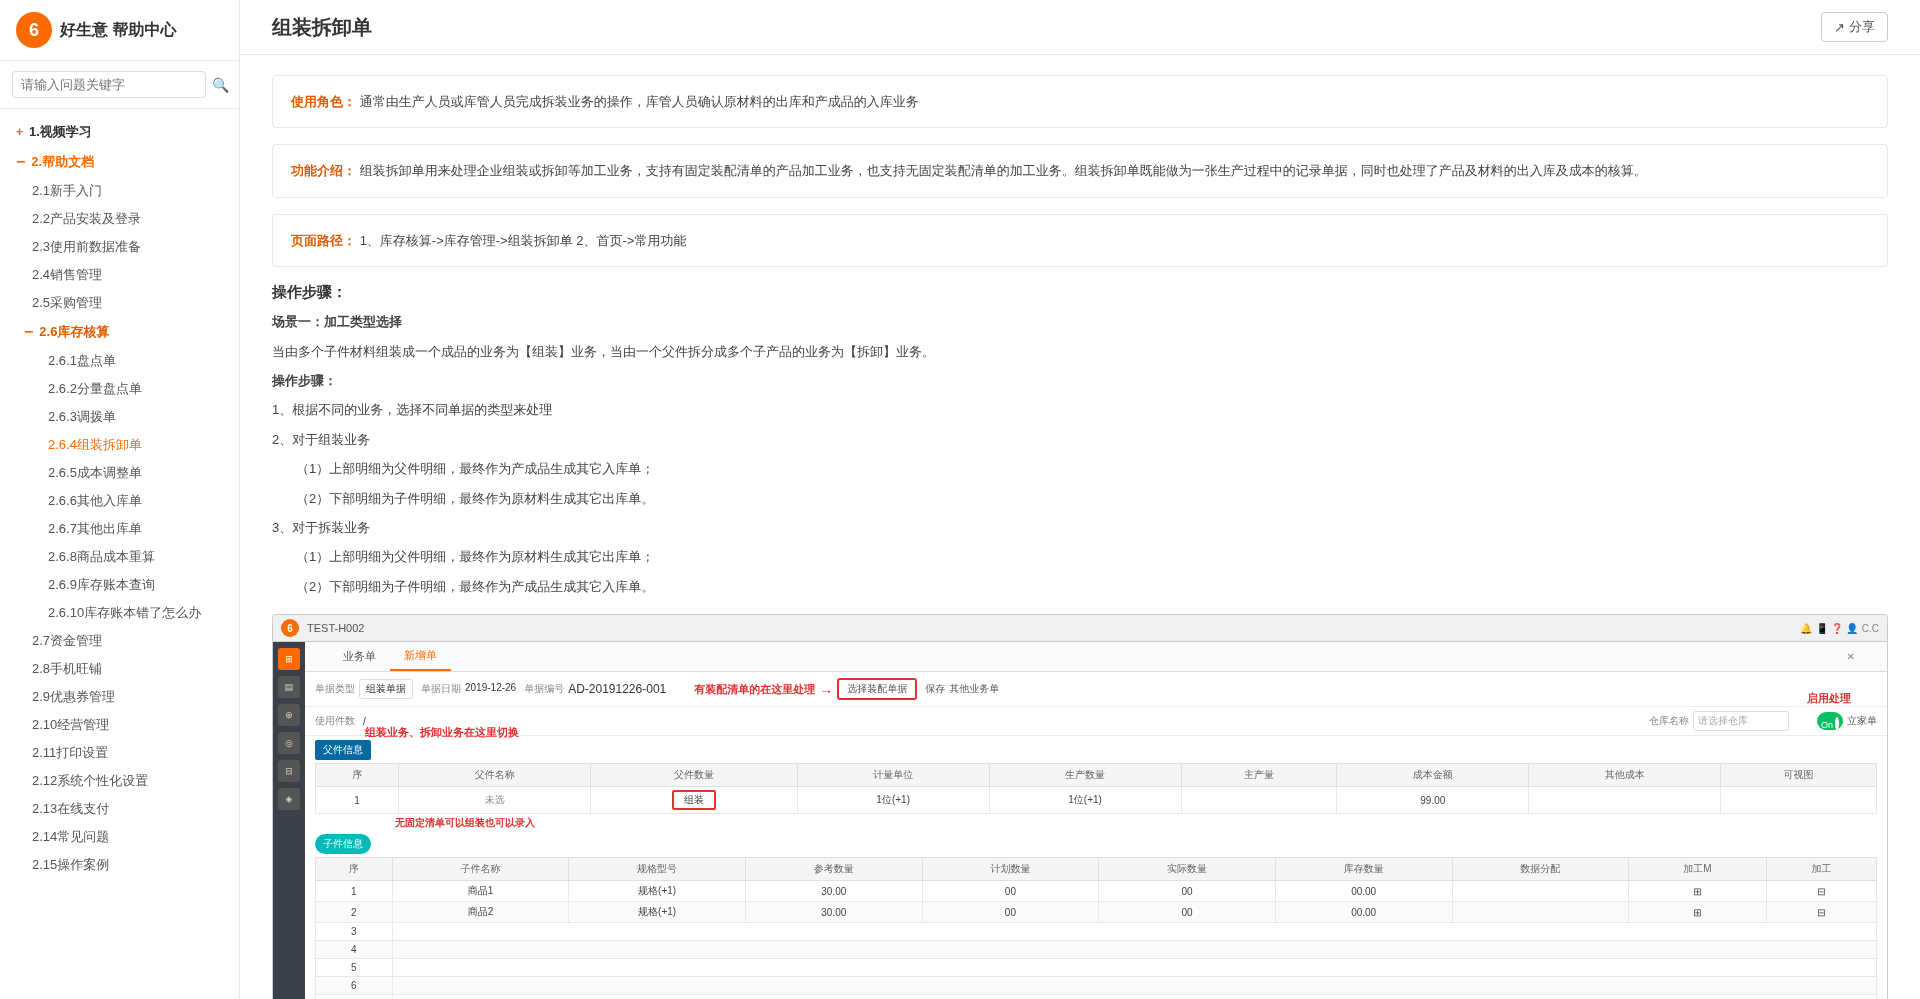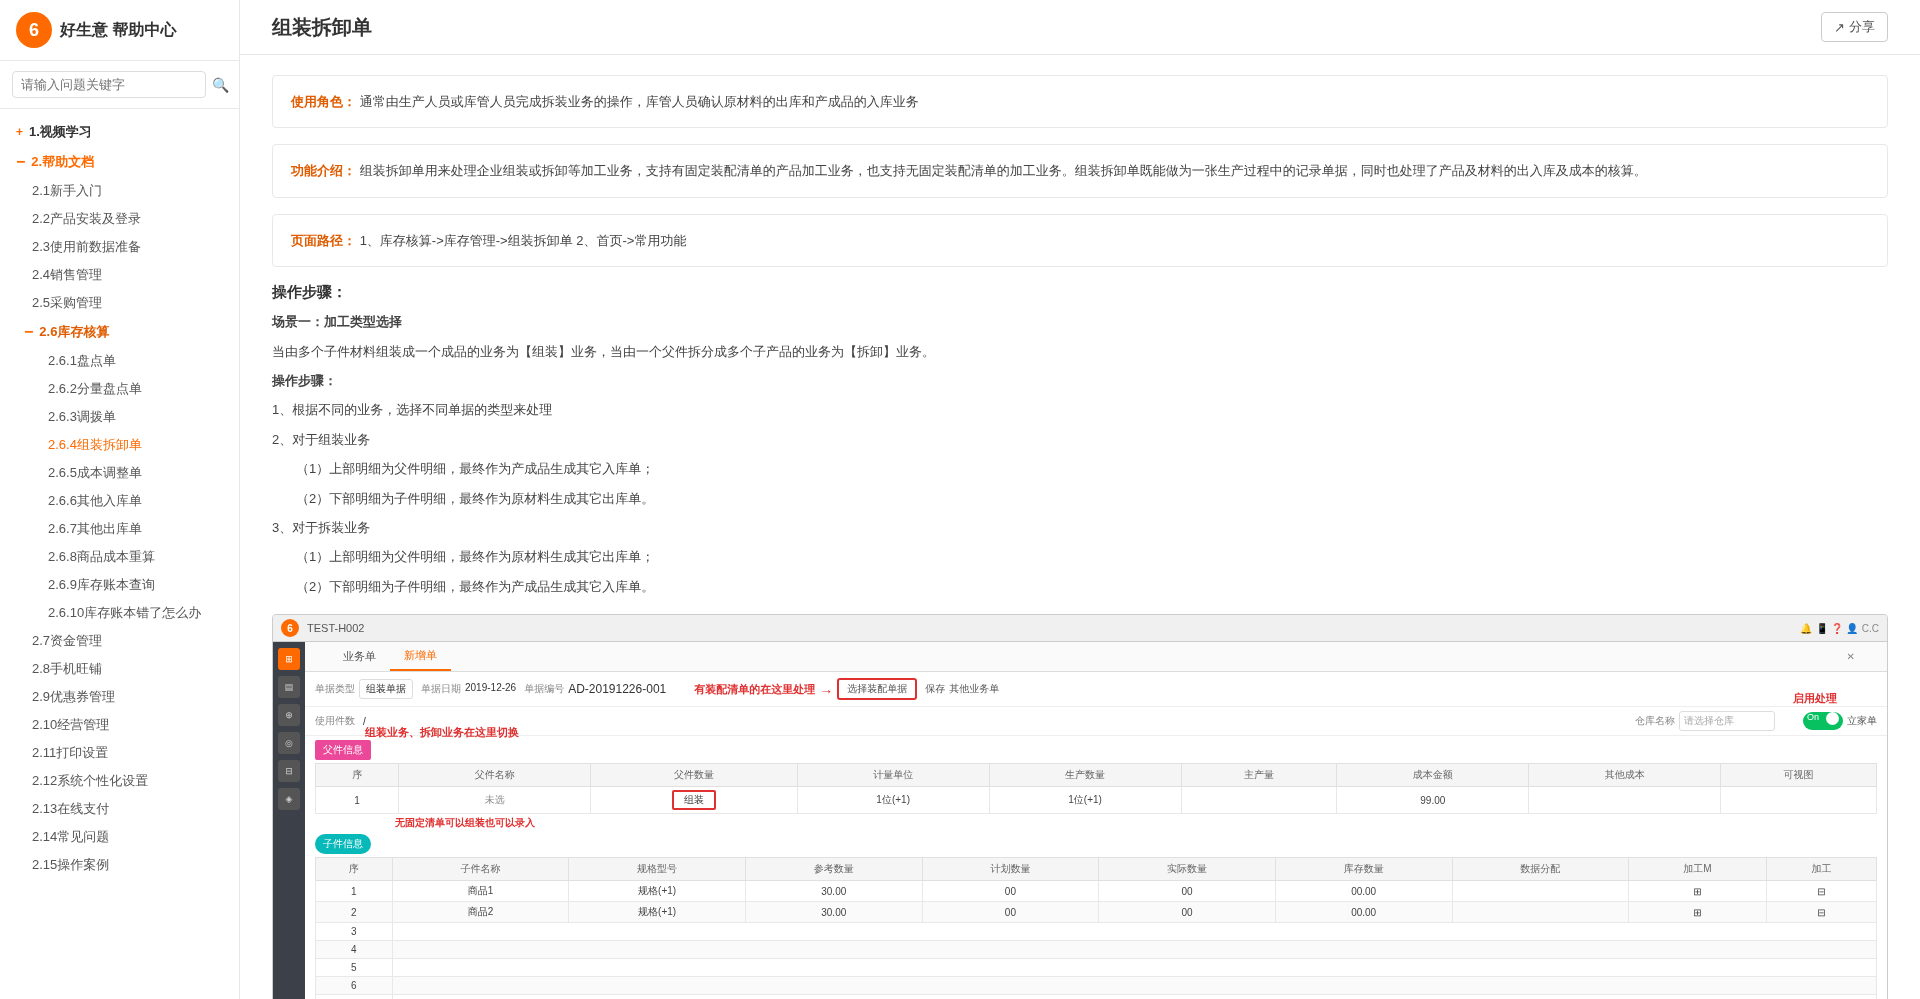--- a/index.html
+++ b/index.html
@@ -357,30 +357,30 @@
             </div>
             <div style="margin-left:auto;display:flex;align-items:center;gap:4px;">
               <span style="color:#888;font-size:10px;">仓库名称</span>
               <div style="border:1px solid #ddd;border-radius:3px;padding:2px 40px 2px 4px;font-size:10px;background:#fff;color:#aaa;">请选择仓库</div>
             </div>
 
             <div style="display:flex;align-items:center;gap:4px;margin-left:20px;position:relative;">
               <div style="position:absolute;bottom:24px;left:-10px;">
                 <span class="annotation-label">启用处理</span>
               </div>
-              <div style="background:#07c160;border-radius:10px;width:40px;height:18px;display:flex;align-items:flex-start;padding:0 4px;cursor:pointer;">
+              <div style="background:#07c160;border-radius:10px;width:26px;height:18px;display:flex;align-items:flex-end;padding:0 4px;cursor:pointer;">
                 <span style="color:#fff;font-size:9px;margin-right:2px;">On</span>
                 <div style="width:13px;height:13px;background:#fff;border-radius:50%;margin-left:auto;"></div>
               </div>
               <span style="font-size:10px;color:#555;">立家单</span>
             </div>
           </div>
 
           <div style="padding:4px 10px 0 10px;">
-            <div style="background:#ec4899;padding:3px 8px;font-size:10px;color:#fff;margin-bottom:3px;display:inline-block;border-radius:2px;">父件信息</div>
+            <div style="background:#0369a1;padding:3px 8px;font-size:10px;color:#fff;margin-bottom:3px;display:inline-block;border-radius:2px;">父件信息</div>
             <table class="fake-table">
               <thead>
                 <tr>
                   <th>序</th>
                   <th>父件名称</th>
                   <th>父件数量</th>
                   <th>计量单位</th>
                   <th>生产数量</th>
                   <th>主产量</th>
                   <th>成本金额</th>

